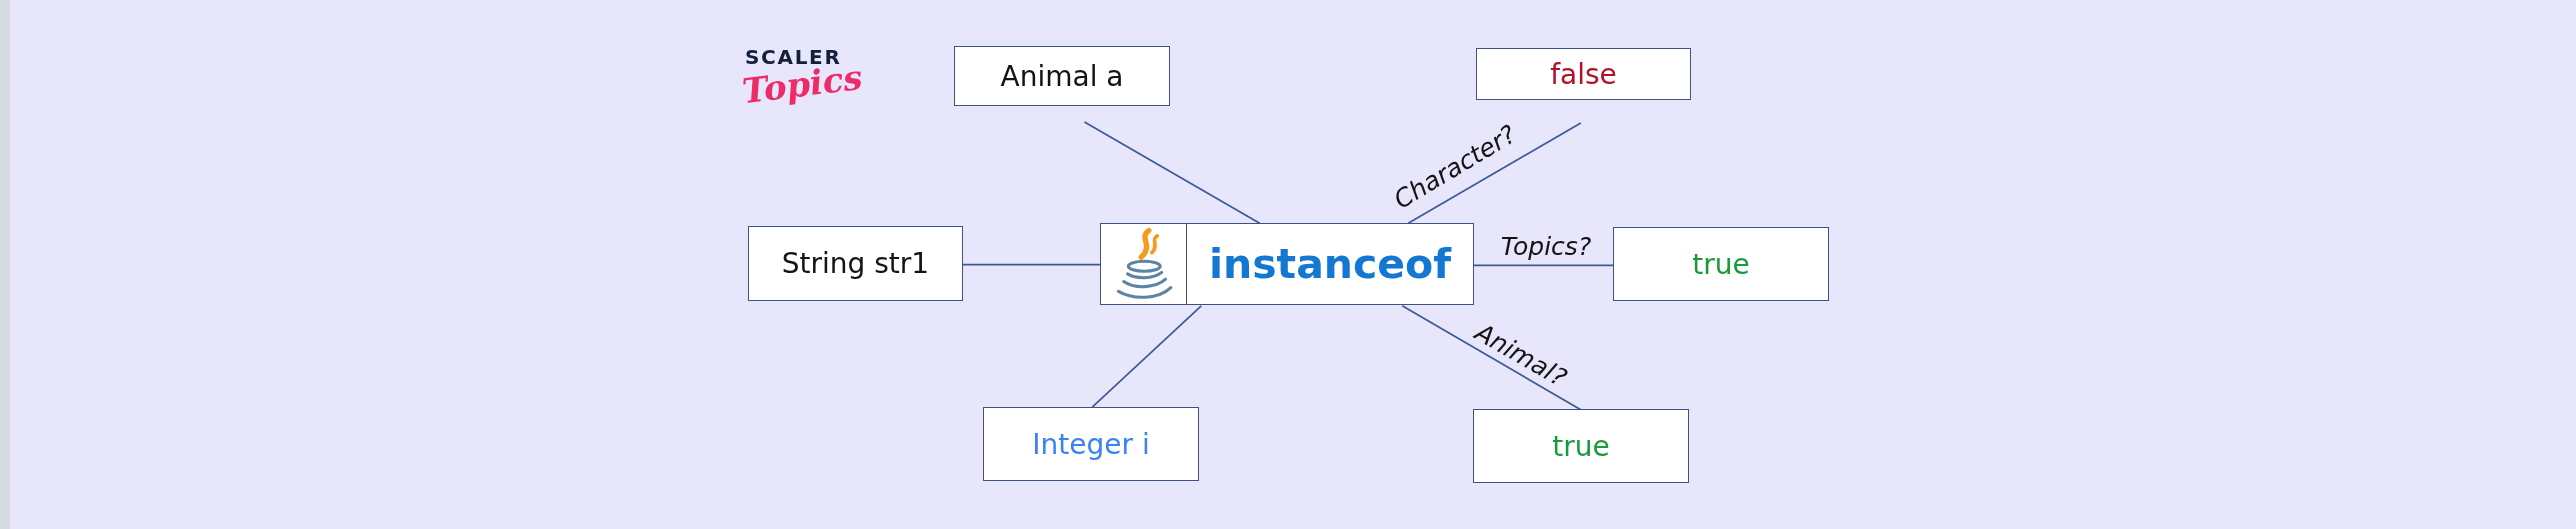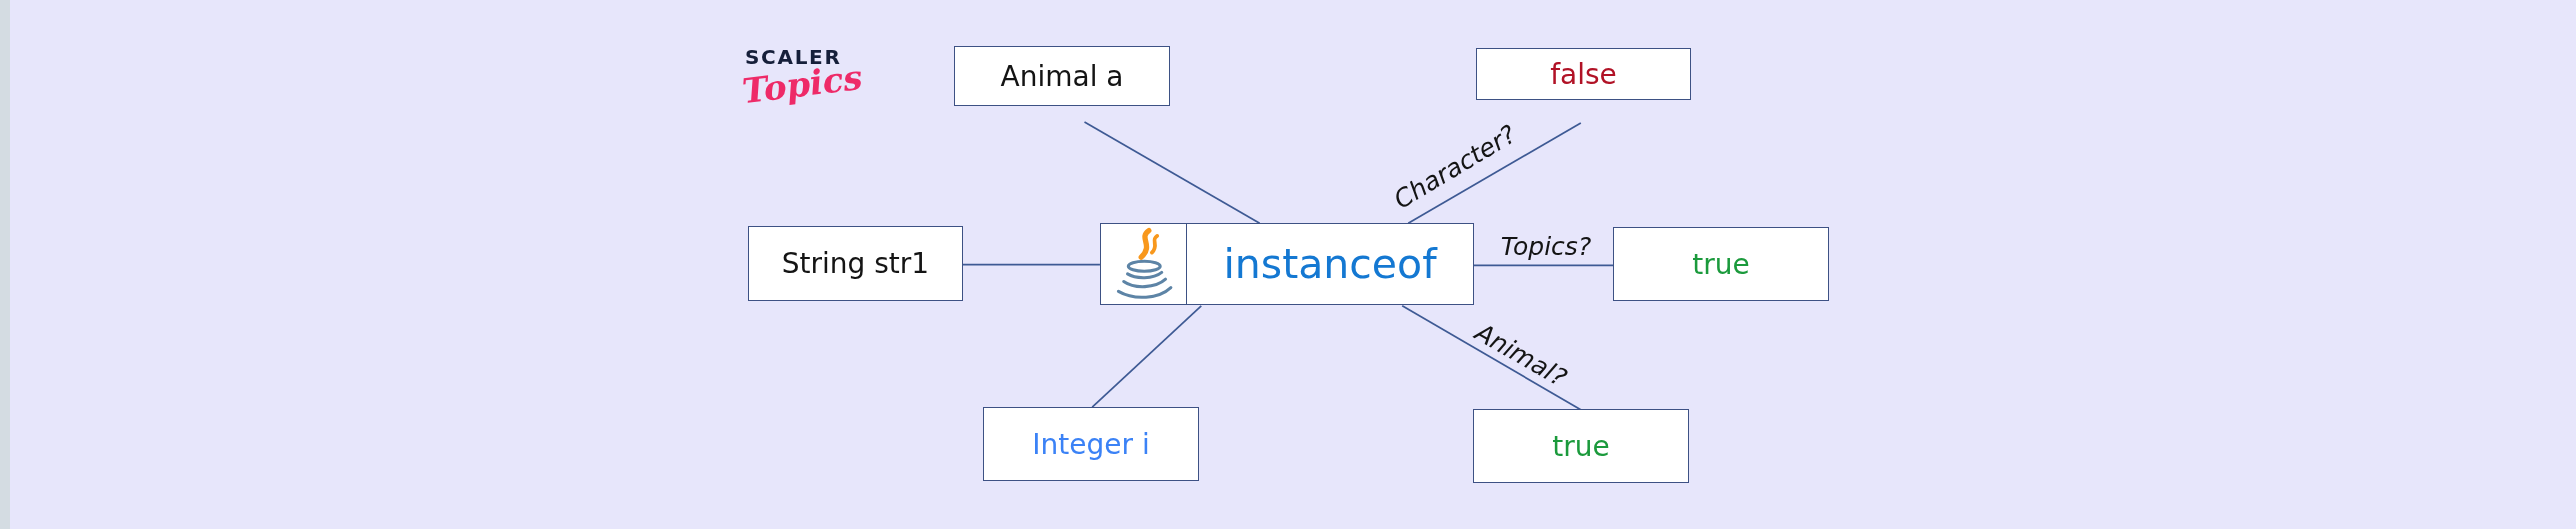--- a/index.html
+++ b/index.html
@@ -11,21 +11,21 @@
   svg.wires{position:absolute;left:0;top:0;}
   .node{position:absolute;background:#ffffff;border:1.7px solid #3d5184;display:flex;align-items:center;justify-content:center;font-size:28px;color:#141414;box-sizing:border-box;}
   .node-animal{left:954px;top:46px;width:216px;height:60px;}
   .node-false{left:1476px;top:48px;width:215px;height:52px;}
   .node-str1{left:748px;top:226px;width:215px;height:75px;align-items:center;}
   .node-central{left:1100px;top:223px;width:374px;height:82px;padding:0;display:flex;align-items:stretch;justify-content:flex-start;}
   .node-truemid{left:1613px;top:227px;width:216px;height:74px;}
   .node-integer{left:983px;top:407px;width:216px;height:74px;}
   .node-truebot{left:1473px;top:409px;width:216px;height:74px;}
   .java-cell{width:85px;border-right:1.7px solid #3d5184;display:flex;align-items:center;justify-content:center;}
-  .op-cell{flex:1;display:flex;align-items:center;justify-content:center;font-weight:normal;font-size:41px;}
+  .op-cell{flex:1;display:flex;align-items:center;justify-content:center;font-weight:bold;font-size:41px;}
   .edge-label{position:absolute;font-style:italic;font-size:25px;color:#141414;white-space:nowrap;}
   .el-character{left:1455px;top:167px;transform:translate(-50%,-50%) rotate(-31deg);}
   .el-string{left:1546px;top:246px;transform:translate(-50%,-50%);}
   .el-animal{left:1521px;top:355px;transform:translate(-50%,-50%) rotate(30deg);}
 </style>
 </head>
 <body style="background: rgb(231, 230, 251);">
 
 <div class="edge-strip" style="background: rgb(212, 220, 226);"></div>
 

